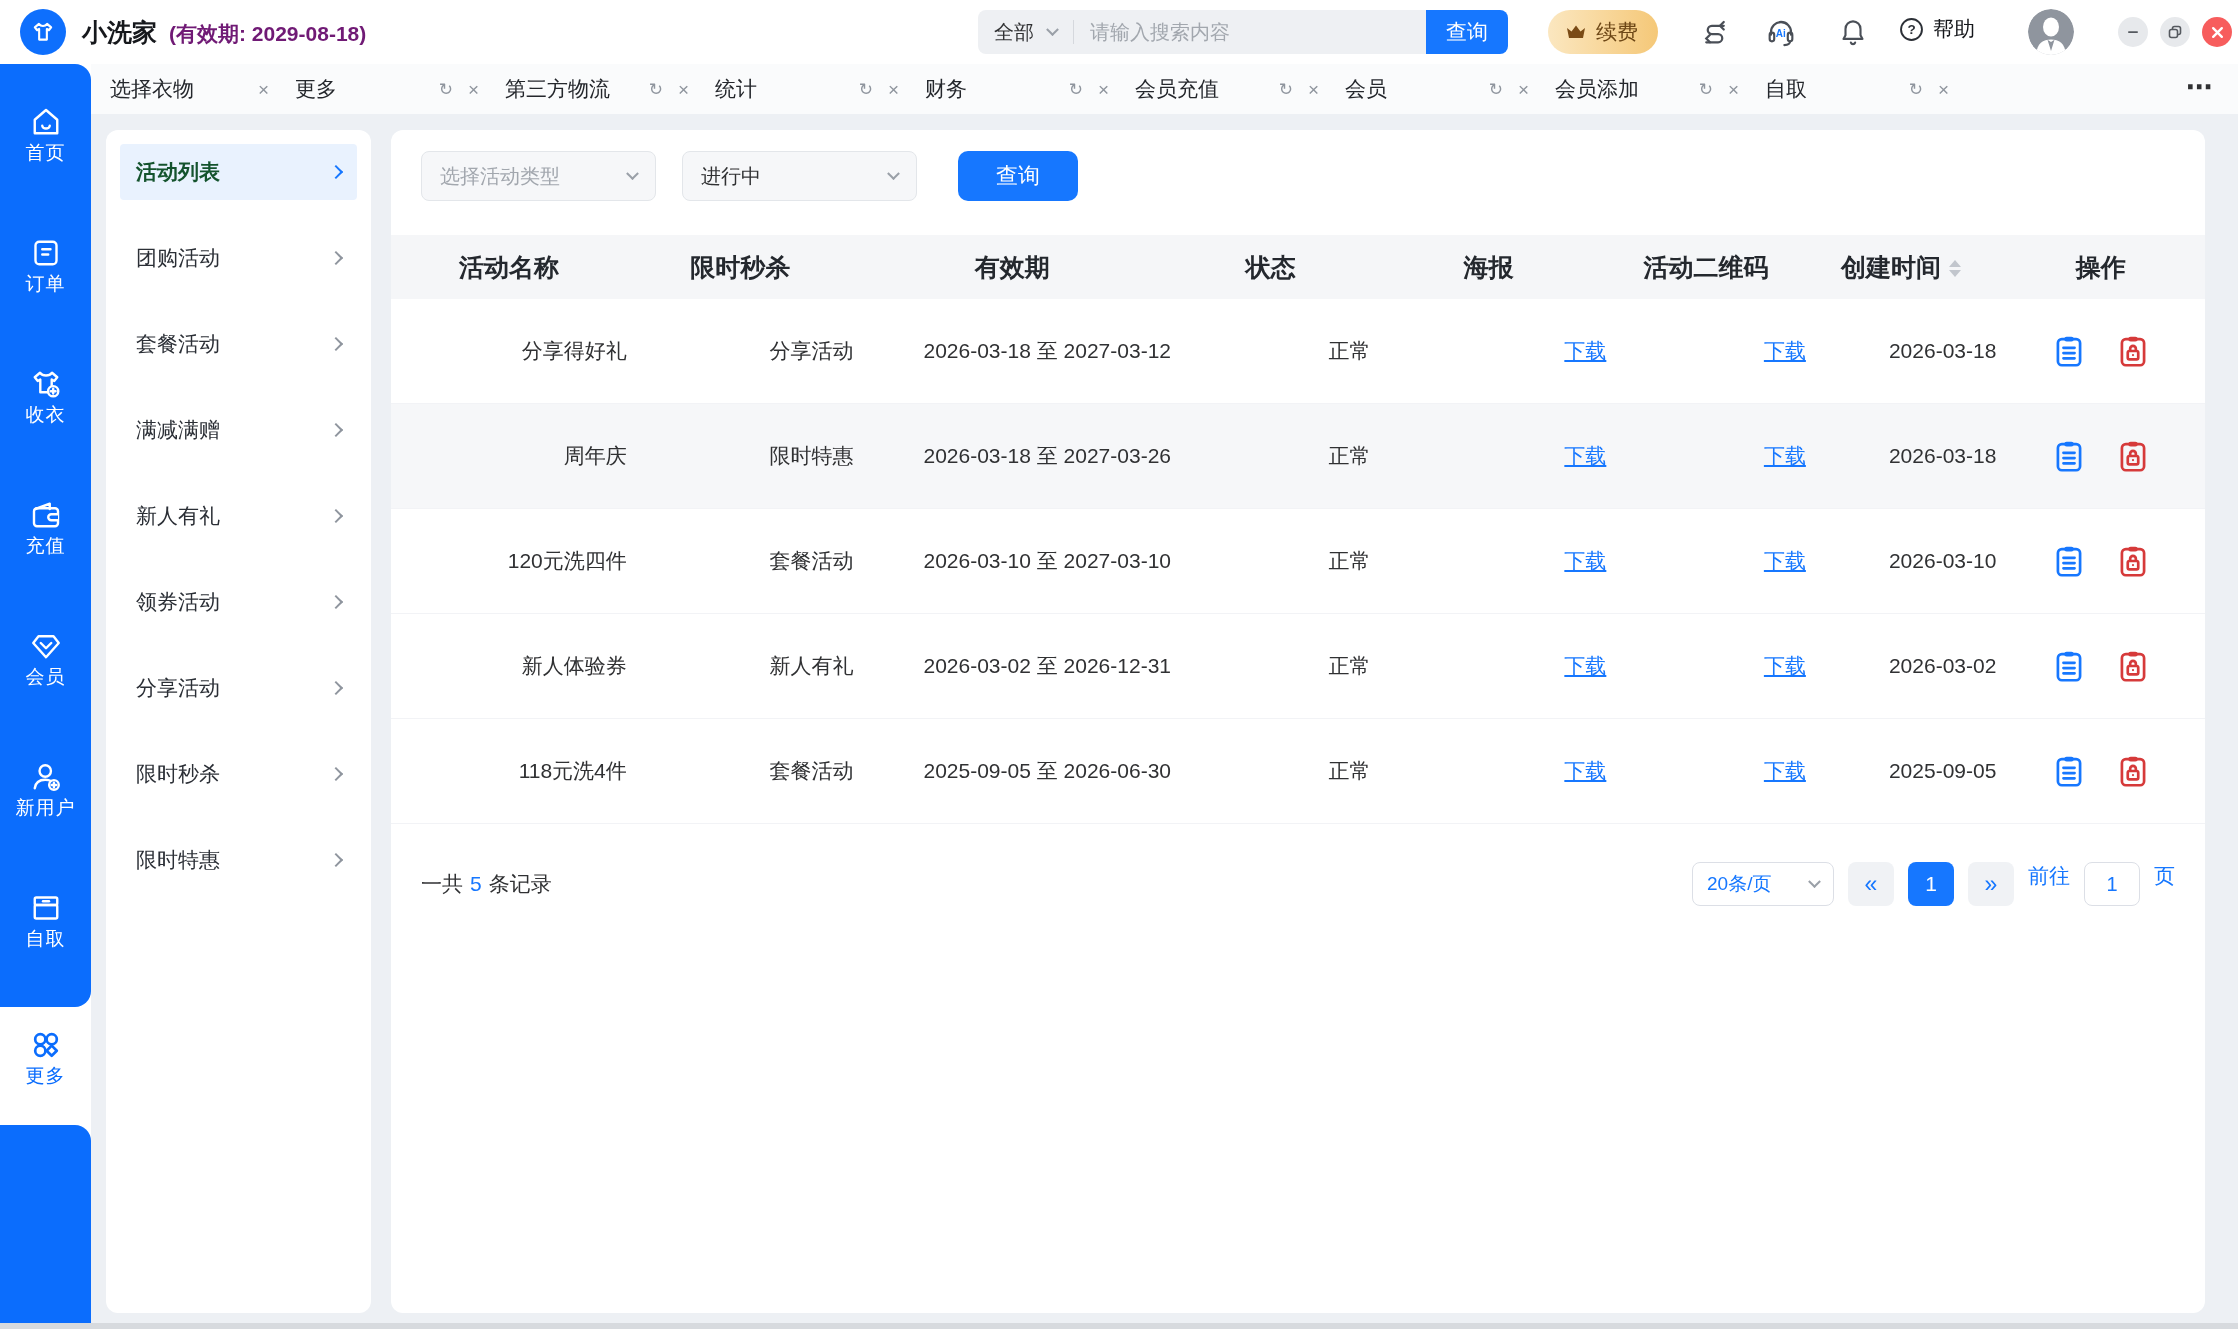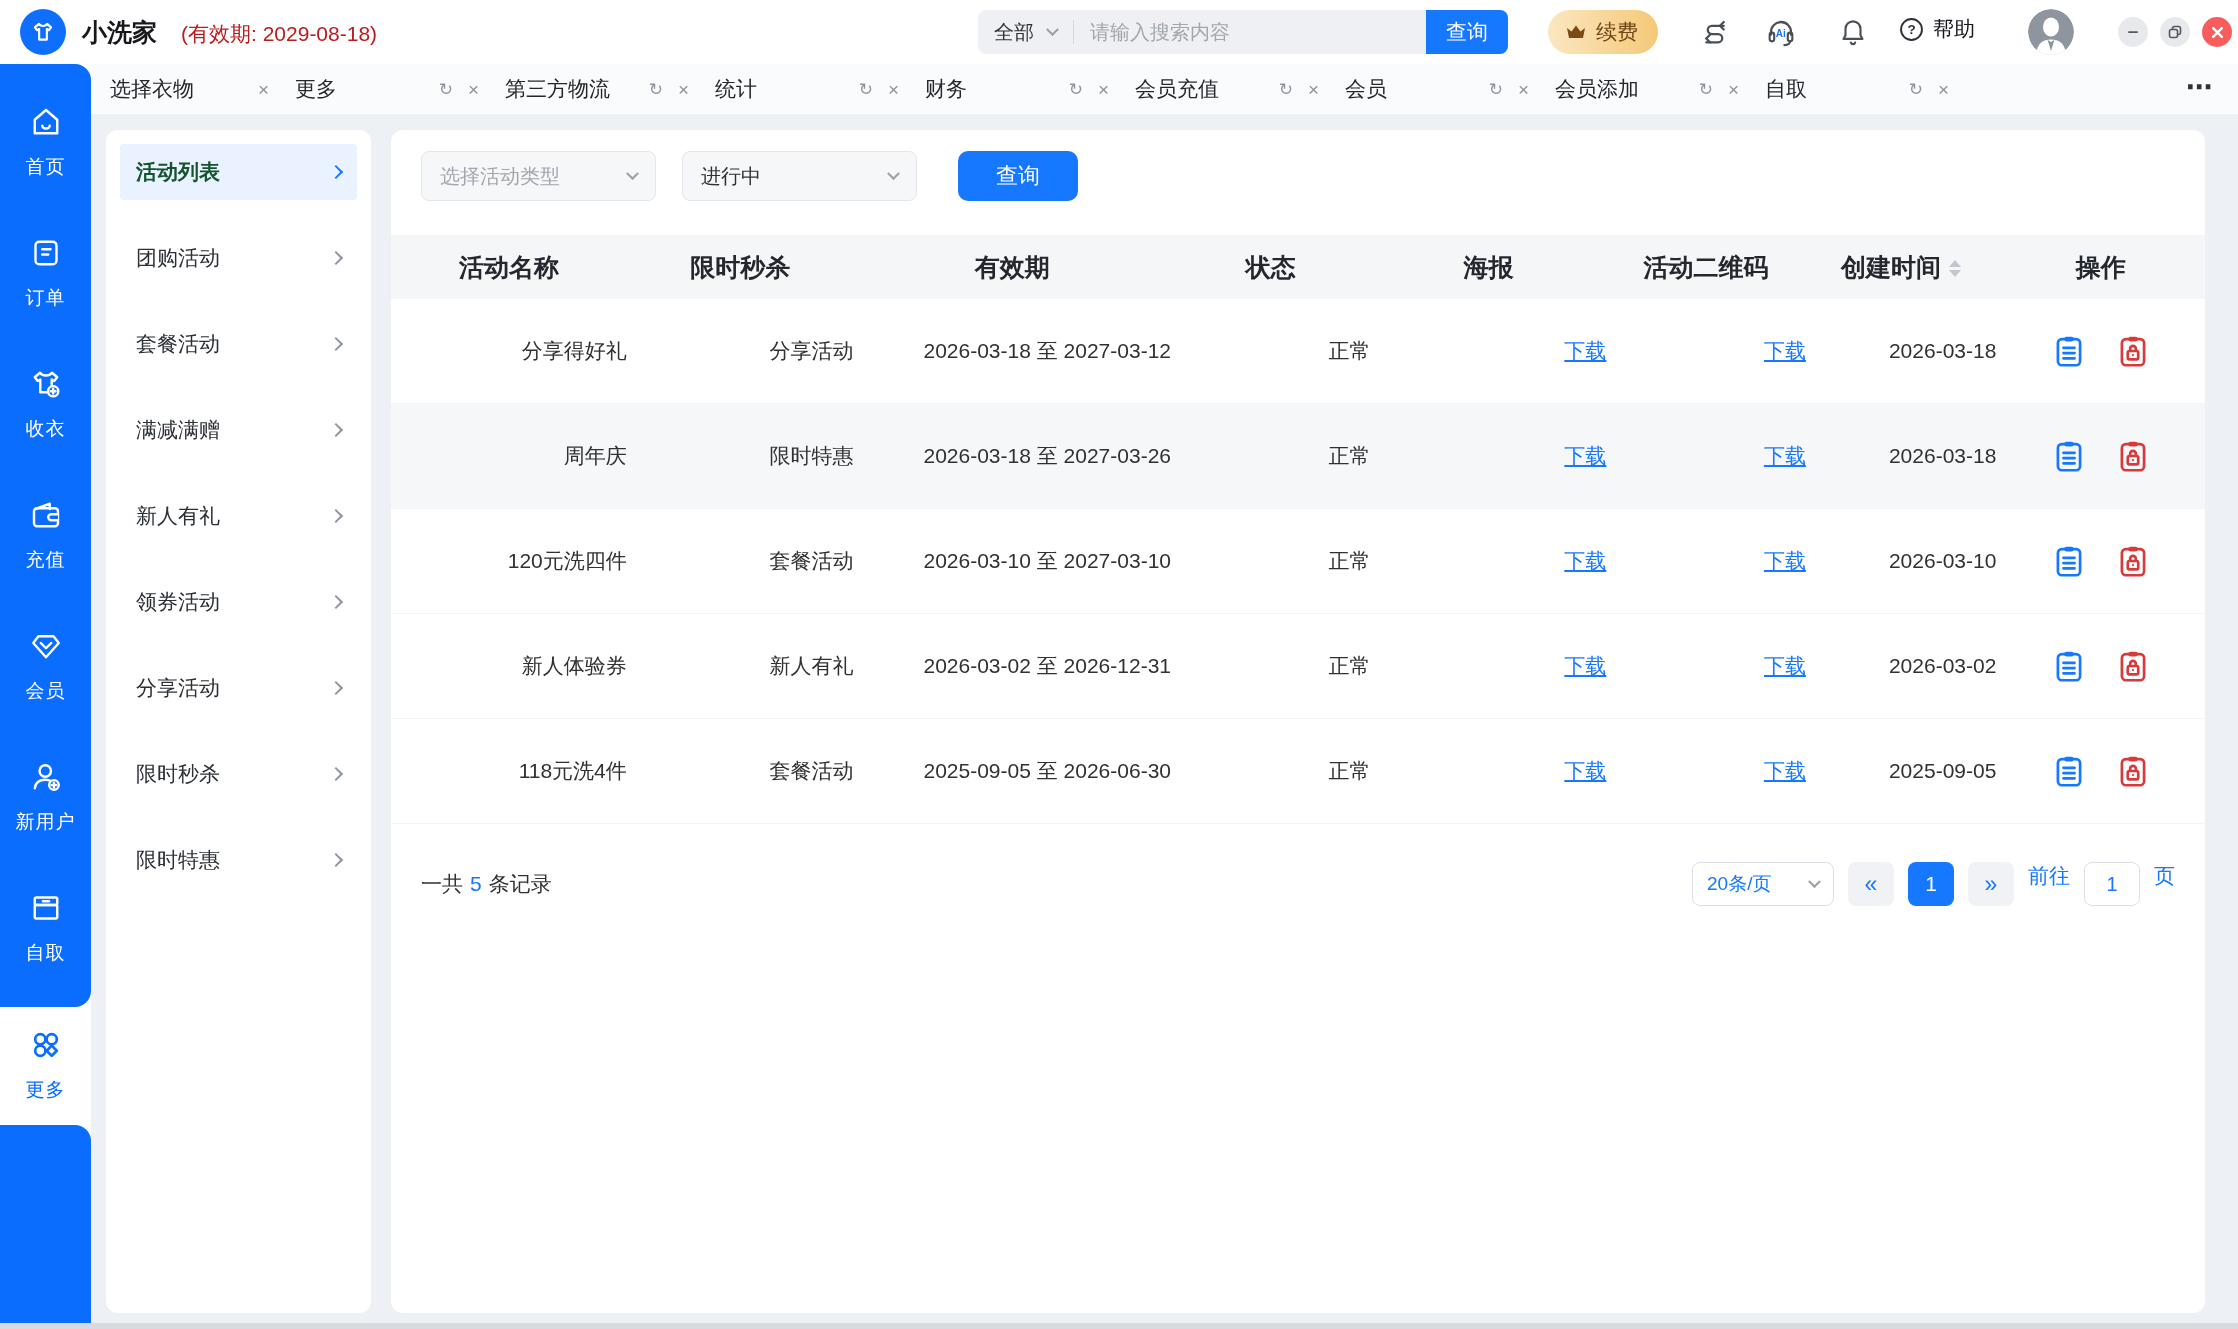--- a/index.html
+++ b/index.html
@@ -8,21 +8,21 @@
     position:relative; overflow:hidden;
     background:#edf0f4;
     font-family:"Liberation Sans","DejaVu Sans",sans-serif;
     color:#303133;
   }
   
   .topbar { position:absolute; left:0; top:0; width:2238px; height:64px; background:#ffffff; z-index:30; }
   .logo { position:absolute; left:20px; top:9px; width:46px; height:46px; border-radius:50%;
           background:#0e6ffd; display:flex; align-items:center; justify-content:center; }
   .app-title { position:absolute; left:82px; top:16px; font-size:25px; font-weight:bold; color:#16181c; white-space:nowrap; }
-  .app-validity { font-weight:normal; font-size:21px; color:#b91c1c; margin-left:24px; }
+  .app-validity { font-weight:bold; font-size:21px; color:#701a75; margin-left:12px; }
   .searchbox { position:absolute; left:978px; top:10px; width:448px; height:44px; background:#eef0f3;
                border-radius:8px 0 0 8px; display:flex; align-items:center; }
   .search-scope { display:flex; align-items:center; gap:14px; padding:0 16px; font-size:20px; color:#303133; cursor:pointer; }
   .chev-down { width:9px; height:9px; border-right:2px solid #9aa0a8; border-bottom:2px solid #9aa0a8;
                transform:rotate(45deg) translate(-2px,-2px); }
   .search-divider { width:1px; height:24px; background:#d5d8dd; }
   .search-input { flex:1; height:100%; border:none; outline:none; background:transparent; padding:0 16px;
                   font-size:20px; color:#303133; font-family:inherit; }
   .search-input::placeholder { color:#a2a7ae; }
   .search-btn { position:absolute; left:1426px; top:10px; width:82px; height:44px; background:#1677ff; color:#fff;
@@ -47,21 +47,21 @@
   .tab-refresh { font-size:17px; color:#8f959e; line-height:1; }
   .tab-close { font-size:19px; color:#8f959e; line-height:1; }
   .tab-more { position:absolute; right:26px; top:8px; font-size:26px; font-weight:bold; color:#303133; cursor:pointer; }
 
   
   .sidebar { position:absolute; left:0; top:64px; width:91px; bottom:6px; background:#ffffff;
              display:flex; flex-direction:column; z-index:25; }
   .side-top { background:#0b6dfd; border-radius:0 16px 16px 0; padding-top:26px; }
   .side-bottom { background:#0b6dfd; border-radius:0 16px 0 0; flex:1; }
   .side-item { height:131px; display:flex; flex-direction:column; align-items:center; justify-content:flex-start;
-               gap:14px; color:#ffffff; cursor:pointer; padding-top:14px; }
+               gap:0; color:#ffffff; cursor:pointer; padding-top:14px; }
   .side-item .side-label { font-size:19px; letter-spacing:1px; white-space:nowrap; }
   .side-active { background:#ffffff; color:#0b6dfd; height:118px; padding-top:20px; }
   .side-icon svg { display:block; }
 
   
   .submenu { position:absolute; left:106px; top:130px; width:265px; height:1183px; background:#ffffff;
              border-radius:12px; padding-top:14px; z-index:10; }
   .menu-item { height:56px; margin:0 14px 30px; padding:0 16px; display:flex; align-items:center;
                justify-content:space-between; font-size:21px; color:#2b2f36; cursor:pointer; }
   .menu-item .chev-right { width:10px; height:10px; border-top:2px solid #8f959e; border-right:2px solid #8f959e;

